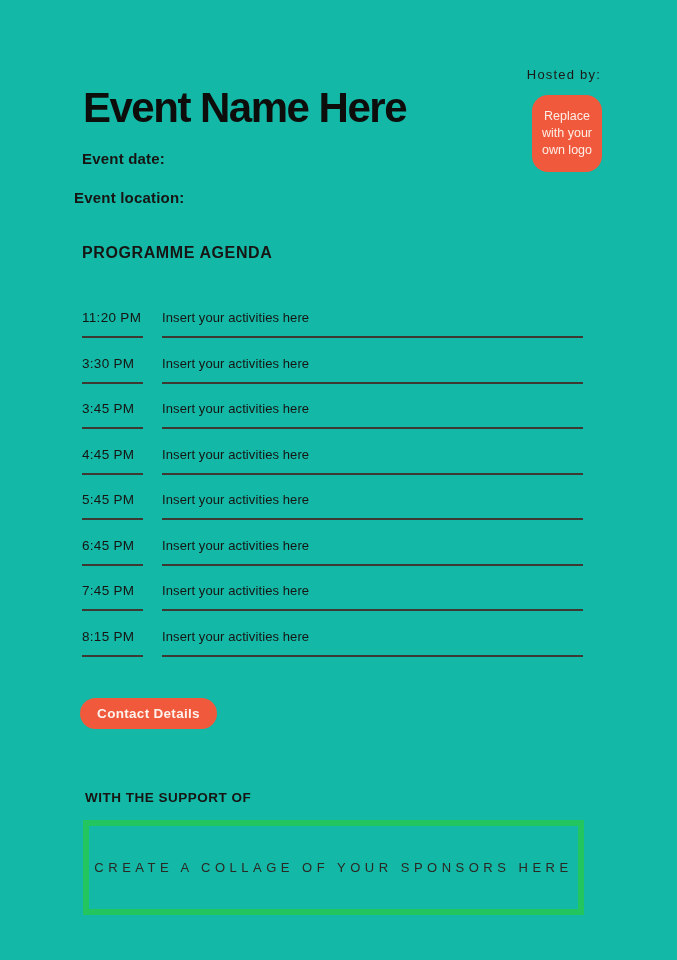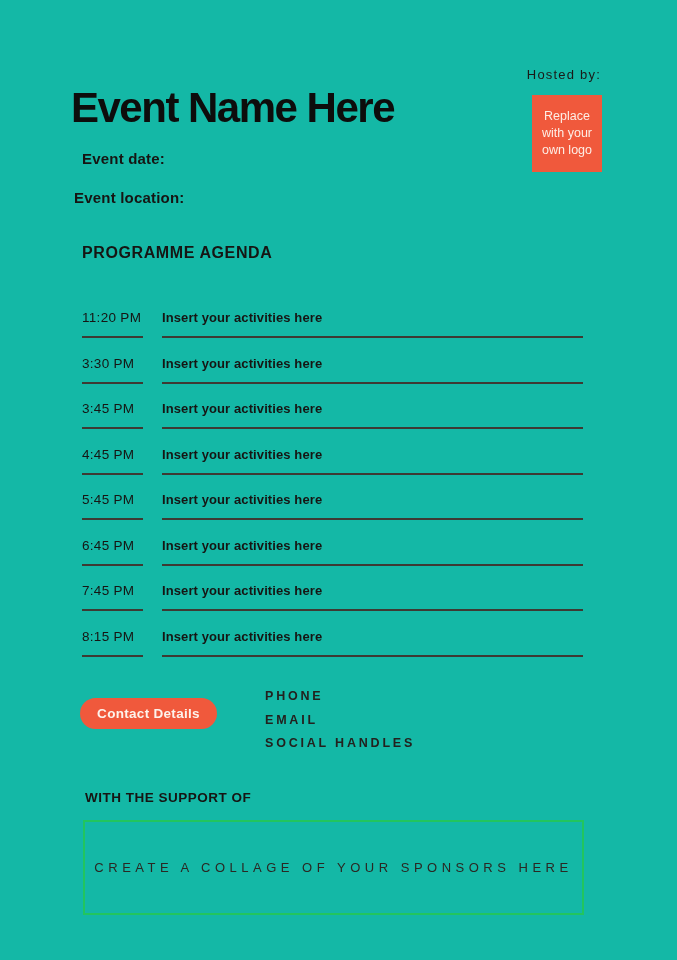--- a/index.html
+++ b/index.html
@@ -34,24 +34,25 @@
     background: #F0593C;
     color: #fdeee6;
     font-size: 12.5px;
     line-height: 1.35;
     display: flex;
     align-items: center;
     justify-content: center;
     text-align: center;
     padding: 5px;
     cursor: pointer;
+    border-radius: 16px;
   }
   .page-title {
     position: absolute;
-    left: 71px;
+    left: 83px;
     top: 84px;
     font-size: 42px;
     font-weight: 700;
     letter-spacing: -1.5px;
     color: #0d0d0c;
   }
   .event-date {
     position: absolute;
     left: 82px;
     top: 150px;
@@ -94,21 +95,21 @@
     margin-right: 19px;
     font-size: 13.5px;
     font-weight: 500;
     letter-spacing: 0.3px;
     padding-bottom: 11px;
     border-bottom: 2px solid #3e3a33;
   }
   .agenda-activity {
     flex: 1;
     font-size: 13px;
-    font-weight: 700;
+    font-weight: 400;
     letter-spacing: 0.1px;
     padding-bottom: 11px;
     border-bottom: 2px solid #3e3a33;
     cursor: text;
   }
 
   
   .contact-button {
     position: absolute;
     left: 80px;
@@ -150,21 +151,21 @@
     font-size: 13.5px;
     font-weight: 700;
     letter-spacing: 0.5px;
   }
   .sponsor-box {
     position: absolute;
     left: 83px;
     top: 820px;
     width: 501px;
     height: 95px;
-    border: 2px solid #22c55e;
+    border: 6px solid #22c55e;
     display: flex;
     align-items: center;
     justify-content: center;
     cursor: pointer;
   }
   .sponsor-placeholder {
     font-size: 13px;
     font-weight: 500;
     letter-spacing: 4.5px;
     color: #2a2823;
@@ -214,24 +215,19 @@
       <div class="agenda-time">7:45 PM</div>
       <div class="agenda-activity">Insert your activities here</div>
     </div>
     <div class="agenda-row">
       <div class="agenda-time">8:15 PM</div>
       <div class="agenda-activity">Insert your activities here</div>
     </div>
   </div>
 
   <button class="contact-button">Contact Details</button>
-  <ul class="contact-list">
-    <li class="contact-item">PHONE</li>
-    <li class="contact-item">EMAIL</li>
-    <li class="contact-item">SOCIAL HANDLES</li>
-  </ul>
 
   <h3 class="support-heading">WITH THE SUPPORT OF</h3>
   <div class="sponsor-box">
     <span class="sponsor-placeholder">CREATE A COLLAGE OF YOUR SPONSORS HERE</span>
   </div>
 
 </div>
 
 </body></html>

